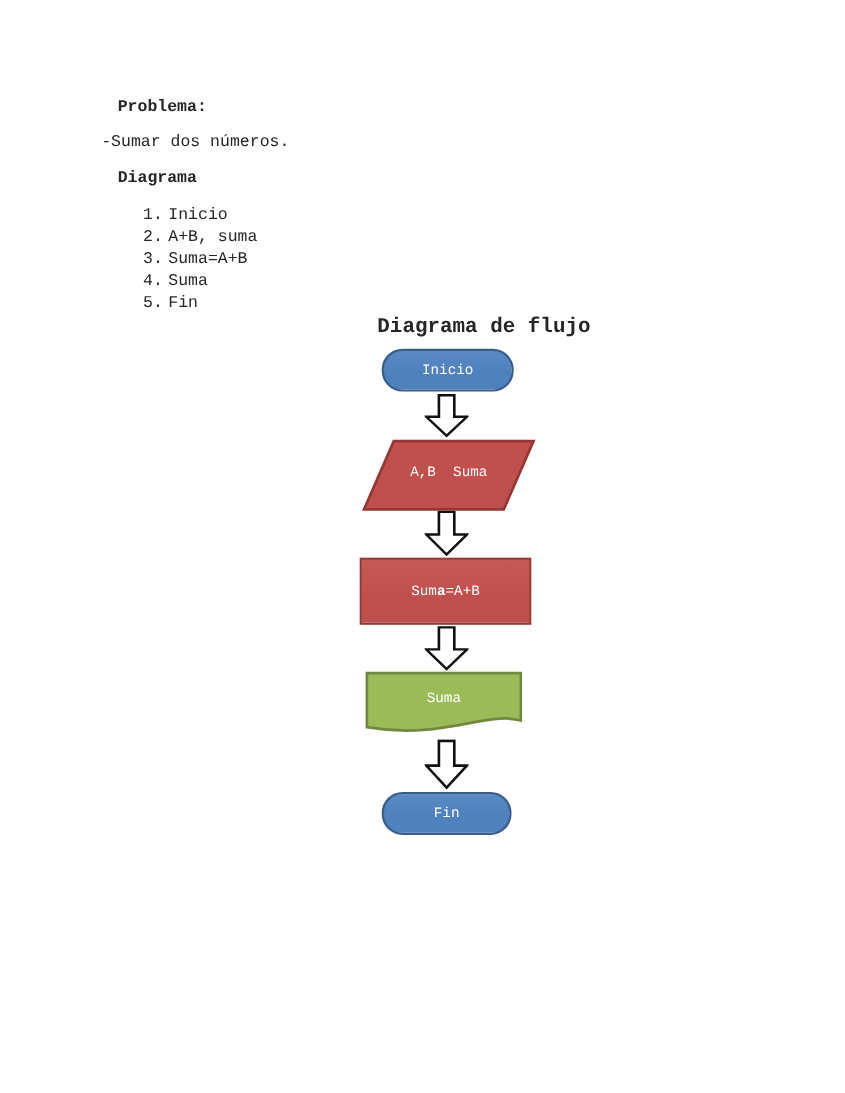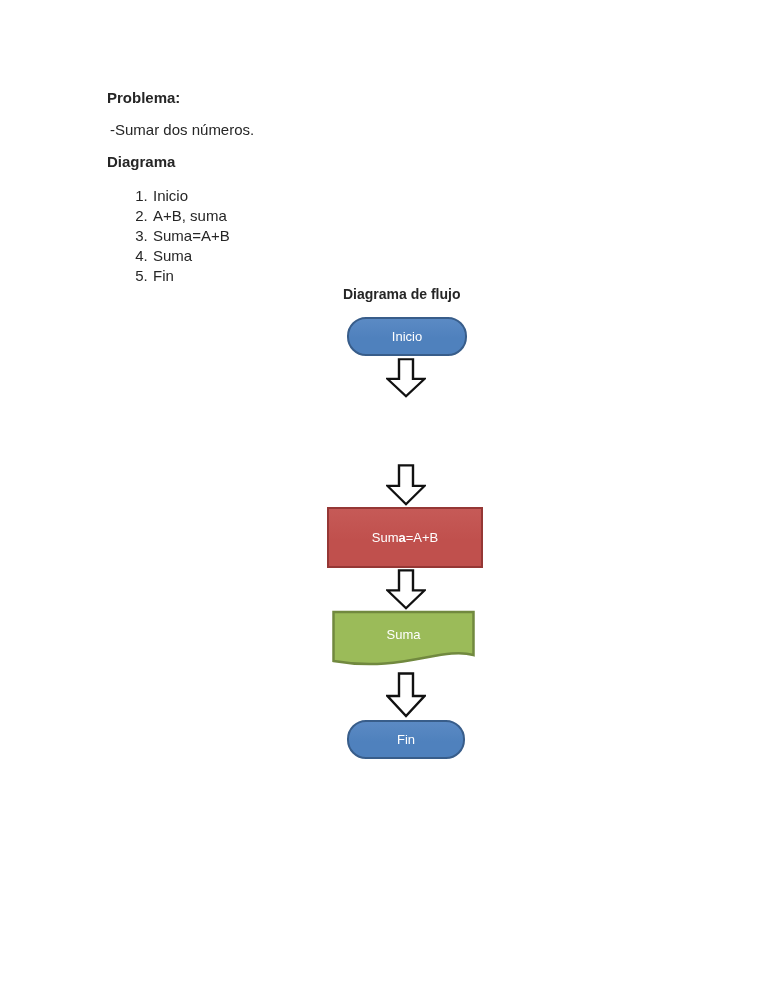--- a/index.html
+++ b/index.html
@@ -5,29 +5,29 @@
   :root{
     --blue:#4f81bd; --blue-border:#385d8a;
     --red:#c0504d;  --red-border:#953735;
     --green:#9bbb59; --green-border:#71893f;
     --ink:#262626;
   }
   *{margin:0;padding:0;box-sizing:border-box;}
   html,body{background:#ffffff;}
   .page{
     position:relative;width:768px;height:994px;background:#ffffff;
-    font-family:Liberation Sans, sans-serif;color:var(--ink);overflow:hidden;text-align:center;
+    font-family:Liberation Mono, monospace;color:var(--ink);overflow:hidden;
   }
   .abs{position:absolute;}
   .h-bold{font-weight:bold;font-size:15px;}
   .body-text{font-size:15px;}
   .steps{position:absolute;left:130px;top:186px;}
   .step{display:flex;font-size:15px;line-height:20px;}
   .step .num{width:23px;}
-  .chart-title{font-weight:bold;font-size:14px;}
+  .chart-title{font-weight:bold;font-size:19px;}
   .terminator{
     border-radius:19px;border:2px solid var(--blue-border);
     background:linear-gradient(180deg,#5b8ac4 0%,var(--blue) 55%);
     display:flex;align-items:center;justify-content:center;
   }
   .proc-rect{
     border:2px solid var(--red-border);
     background:linear-gradient(180deg,#c65a57 0%,var(--red) 55%);
     display:flex;align-items:center;justify-content:center;
   }
@@ -40,21 +40,21 @@
     position:absolute;inset:0;display:flex;align-items:center;justify-content:center;
   }
 </style>
 </head>
 <body>
 
 <div class="page">
 
   <div class="abs h-bold" style="left:107px;top:89px;">Problema:</div>
 
-  <div class="abs body-text" style="left:110px;top:121px;">-Sumar dos números.</div>
+  <div class="abs body-text" style="left:92px;top:121px;">-Sumar dos números.</div>
 
   <div class="abs h-bold" style="left:107px;top:153px;">Diagrama</div>
 
   <div class="steps">
     <div class="step">
       <span class="num">1.</span>
       <span>Inicio</span>
     </div>
     <div class="step">
       <span class="num">2.</span>
@@ -79,20 +79,28 @@
   <div class="abs terminator" style="left:347px;top:317px;width:120px;height:39px;">
     <span class="node-label">Inicio</span>
   </div>
 
   <div class="abs" style="left:386px;top:358px;width:40px;height:40px;">
     <svg class="svg-shape" viewBox="0 0 40 46" preserveAspectRatio="none">
       <polygon class="arrow-poly" points="13,1.5 27,1.5 27,24 38.5,24 20,44 1.5,24 13,24"></polygon>
     </svg>
   </div>
 
+  <div class="abs" style="left:329px;top:399px;width:158px;height:66px;">
+    <svg class="svg-shape" viewBox="0 0 158 66" preserveAspectRatio="none">
+      <polygon class="parallelogram-poly" points="29,2 156,2 129,64 2,64"></polygon>
+    </svg>
+    <div class="overlay-label" style="padding-bottom:6px;">
+      <span class="node-label">A,B  Suma</span>
+    </div>
+  </div>
 
   <div class="abs" style="left:386px;top:464px;width:40px;height:42px;">
     <svg class="svg-shape" viewBox="0 0 40 46" preserveAspectRatio="none">
       <polygon class="arrow-poly" points="13,1.5 27,1.5 27,24 38.5,24 20,44 1.5,24 13,24"></polygon>
     </svg>
   </div>
 
   <div class="abs proc-rect" style="left:327px;top:507px;width:156px;height:61px;">
     <span class="node-label"><span>Sum</span><b>a</b><span>=A+B</span></span>
   </div>

